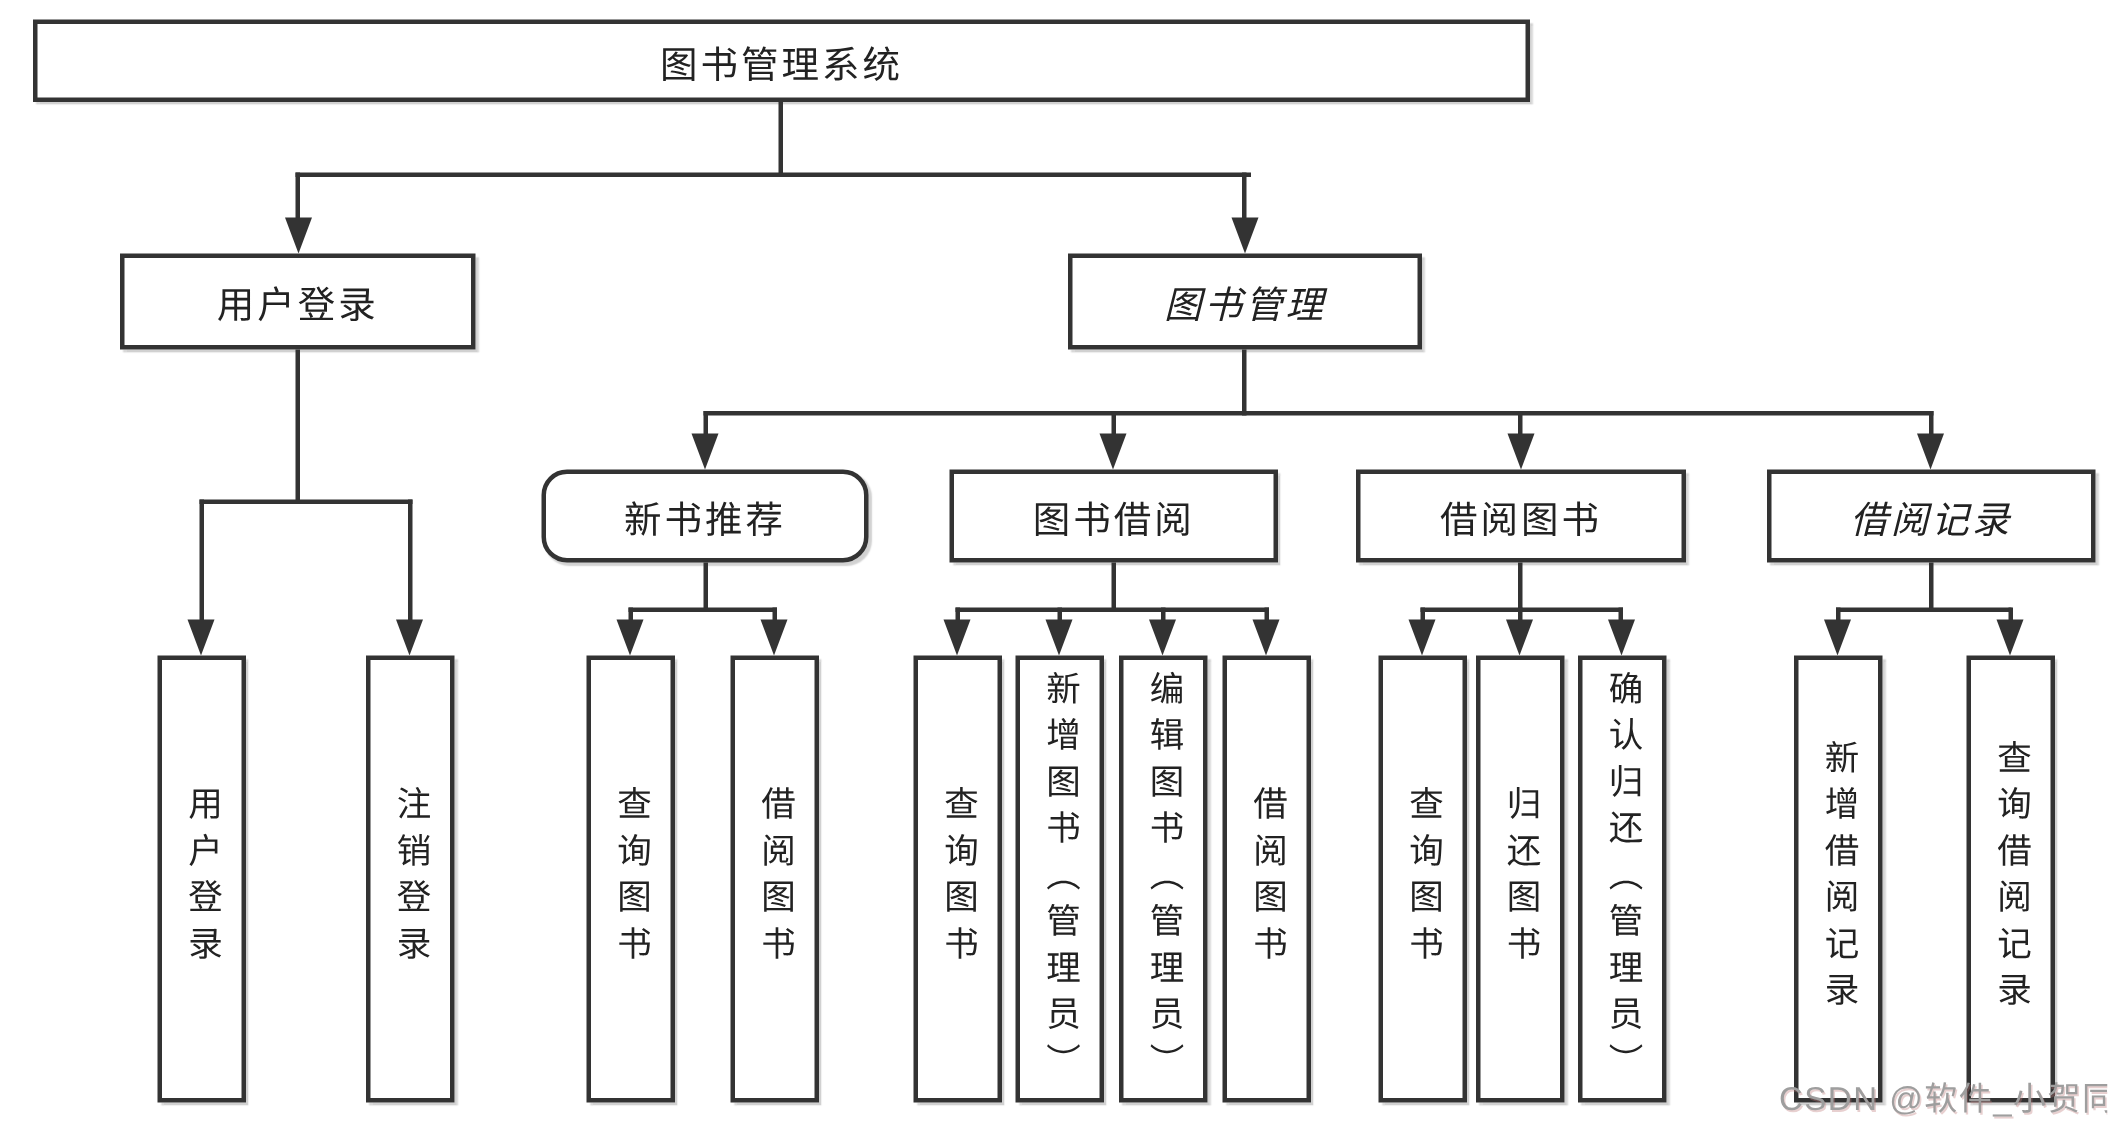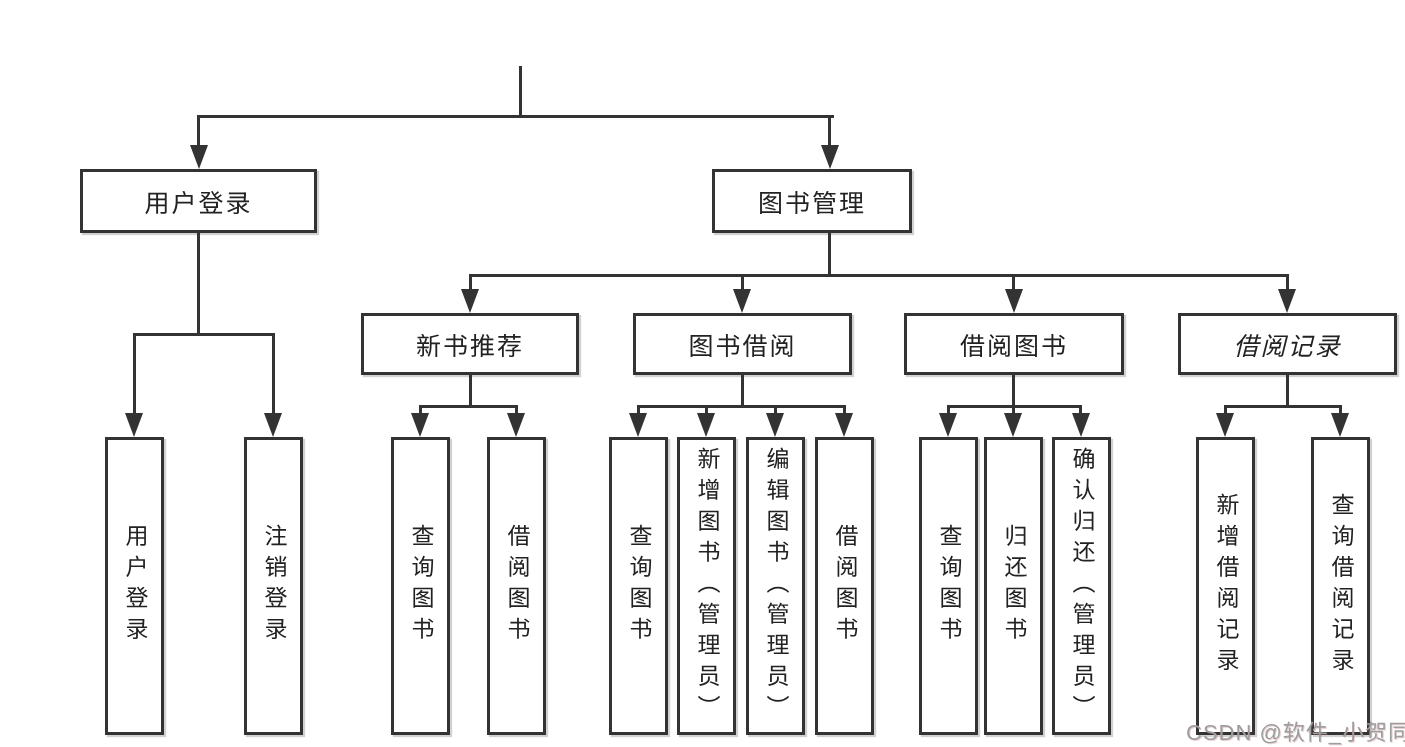--- a/index.html
+++ b/index.html
@@ -59,32 +59,35 @@
     letter-spacing: 1px;
     white-space: nowrap;
     text-shadow: 1px 1px 0 rgba(190,120,120,0.35);
   }
 </style>
 </head>
 <body>
 
 <div class="stage">
 
+  <div class="box" style="left:22px; top:13px; width:998px; height:55px;">
+    <span class="hlabel">图书管理系统</span>
+  </div>
 
   <div class="line" style="left:519px; top:66px; width:3px; height:52px;"></div>
   <div class="line" style="left:197px; top:115px; width:637px; height:3px;"></div>
   <div class="line" style="left:197px; top:115px; width:3px; height:32px;"></div>
   <div class="line" style="left:828px; top:115px; width:3px; height:32px;"></div>
   <div class="ah" style="left:190px; top:145px;"></div>
   <div class="ah" style="left:821px; top:145px;"></div>
 
   <div class="box" style="left:80px; top:169px; width:237px; height:64px;">
     <span class="hlabel">用户登录</span>
   </div>
-  <div class="box" style="left:712px; top:169px; width:200px; height:64px;">
+  <div class="box" style="left:712px; top:169px; width:236px; height:64px;font-style:italic;">
     <span class="hlabel">图书管理</span>
   </div>
 
   <div class="line" style="left:197px; top:233px; width:3px; height:103px;"></div>
   <div class="line" style="left:133px; top:333px; width:142px; height:3px;"></div>
   <div class="line" style="left:133px; top:333px; width:3px; height:84px;"></div>
   <div class="line" style="left:272px; top:333px; width:3px; height:84px;"></div>
   <div class="ah" style="left:125px; top:413px;"></div>
   <div class="ah" style="left:264px; top:413px;"></div>
 
@@ -92,21 +95,21 @@
   <div class="line" style="left:469px; top:274px; width:820px; height:3px;"></div>
   <div class="line" style="left:469px; top:274px; width:3px; height:18px;"></div>
   <div class="line" style="left:741px; top:274px; width:3px; height:18px;"></div>
   <div class="line" style="left:1012px; top:274px; width:3px; height:18px;"></div>
   <div class="line" style="left:1286px; top:274px; width:3px; height:18px;"></div>
   <div class="ah" style="left:461px; top:289px;"></div>
   <div class="ah" style="left:733px; top:289px;"></div>
   <div class="ah" style="left:1005px; top:289px;"></div>
   <div class="ah" style="left:1278px; top:289px;"></div>
 
-  <div class="box" style="left:361px; top:313px; width:218px; height:62px;">
+  <div class="box" style="left:361px; top:313px; width:218px; height:62px;border-radius:17px;">
     <span class="hlabel">新书推荐</span>
   </div>
   <div class="box" style="left:633px; top:313px; width:219px; height:62px;">
     <span class="hlabel">图书借阅</span>
   </div>
   <div class="box" style="left:904px; top:313px; width:220px; height:62px;">
     <span class="hlabel">借阅图书</span>
   </div>
   <div class="box" style="left:1178px; top:313px; width:219px; height:62px;font-style:italic;">
     <span class="hlabel">借阅记录</span>

